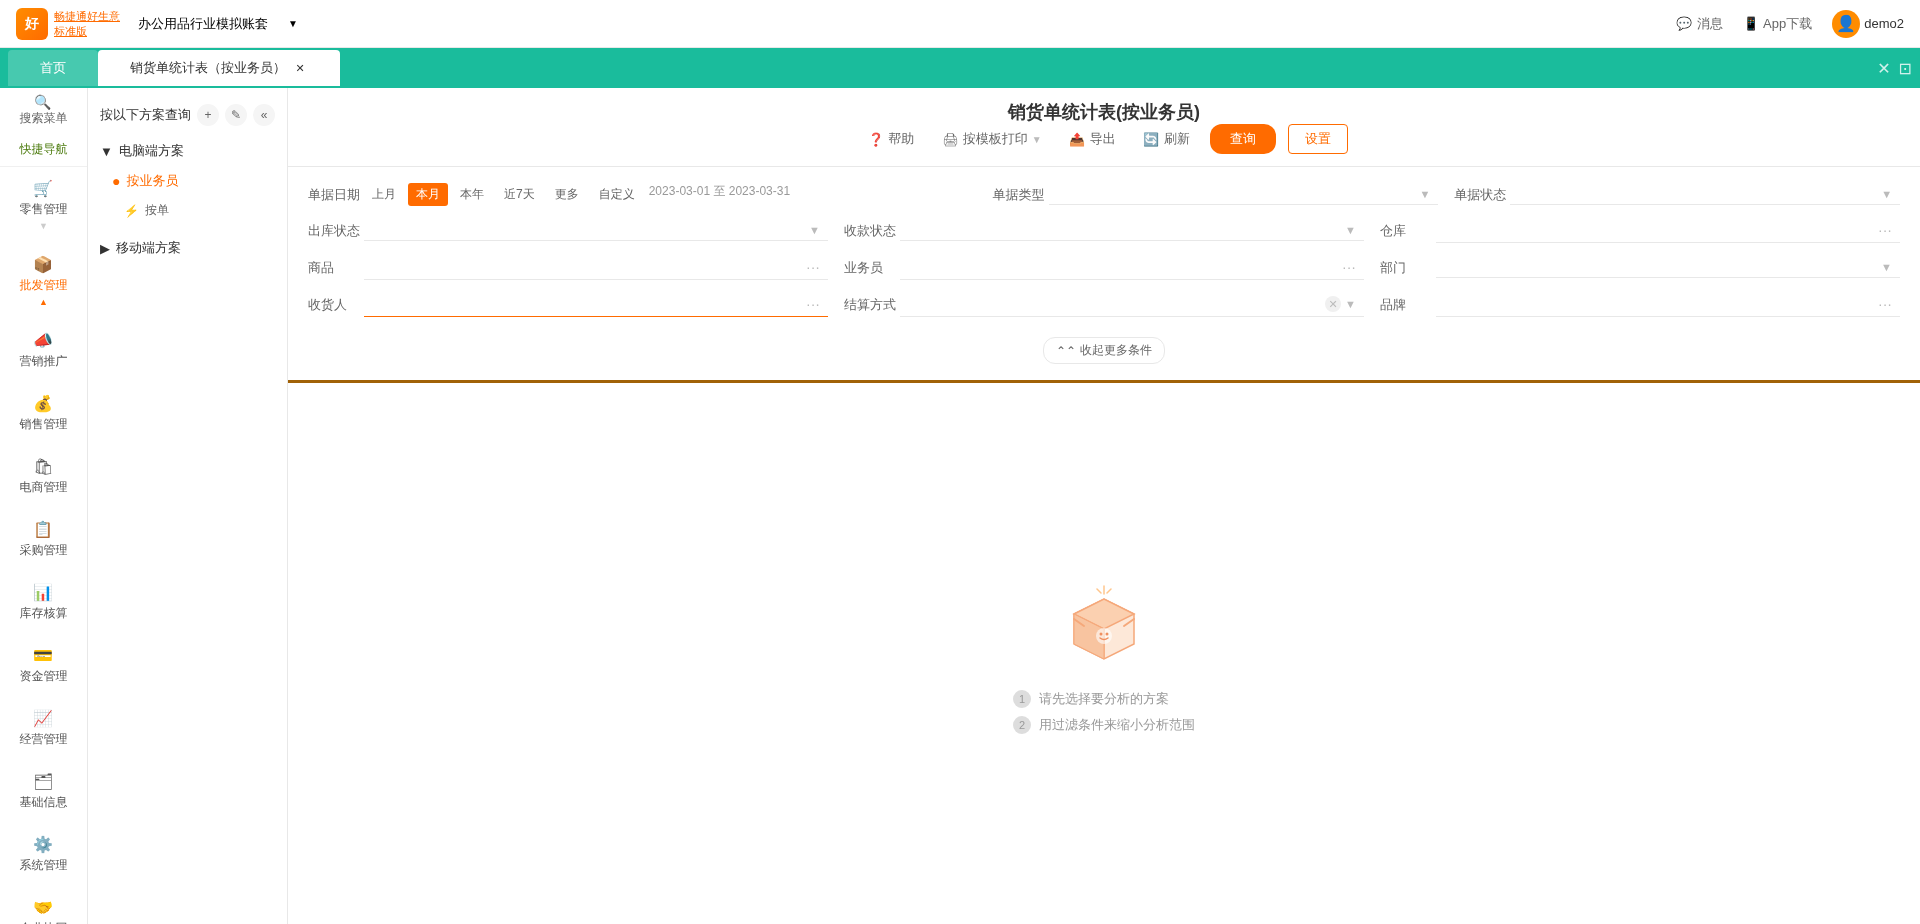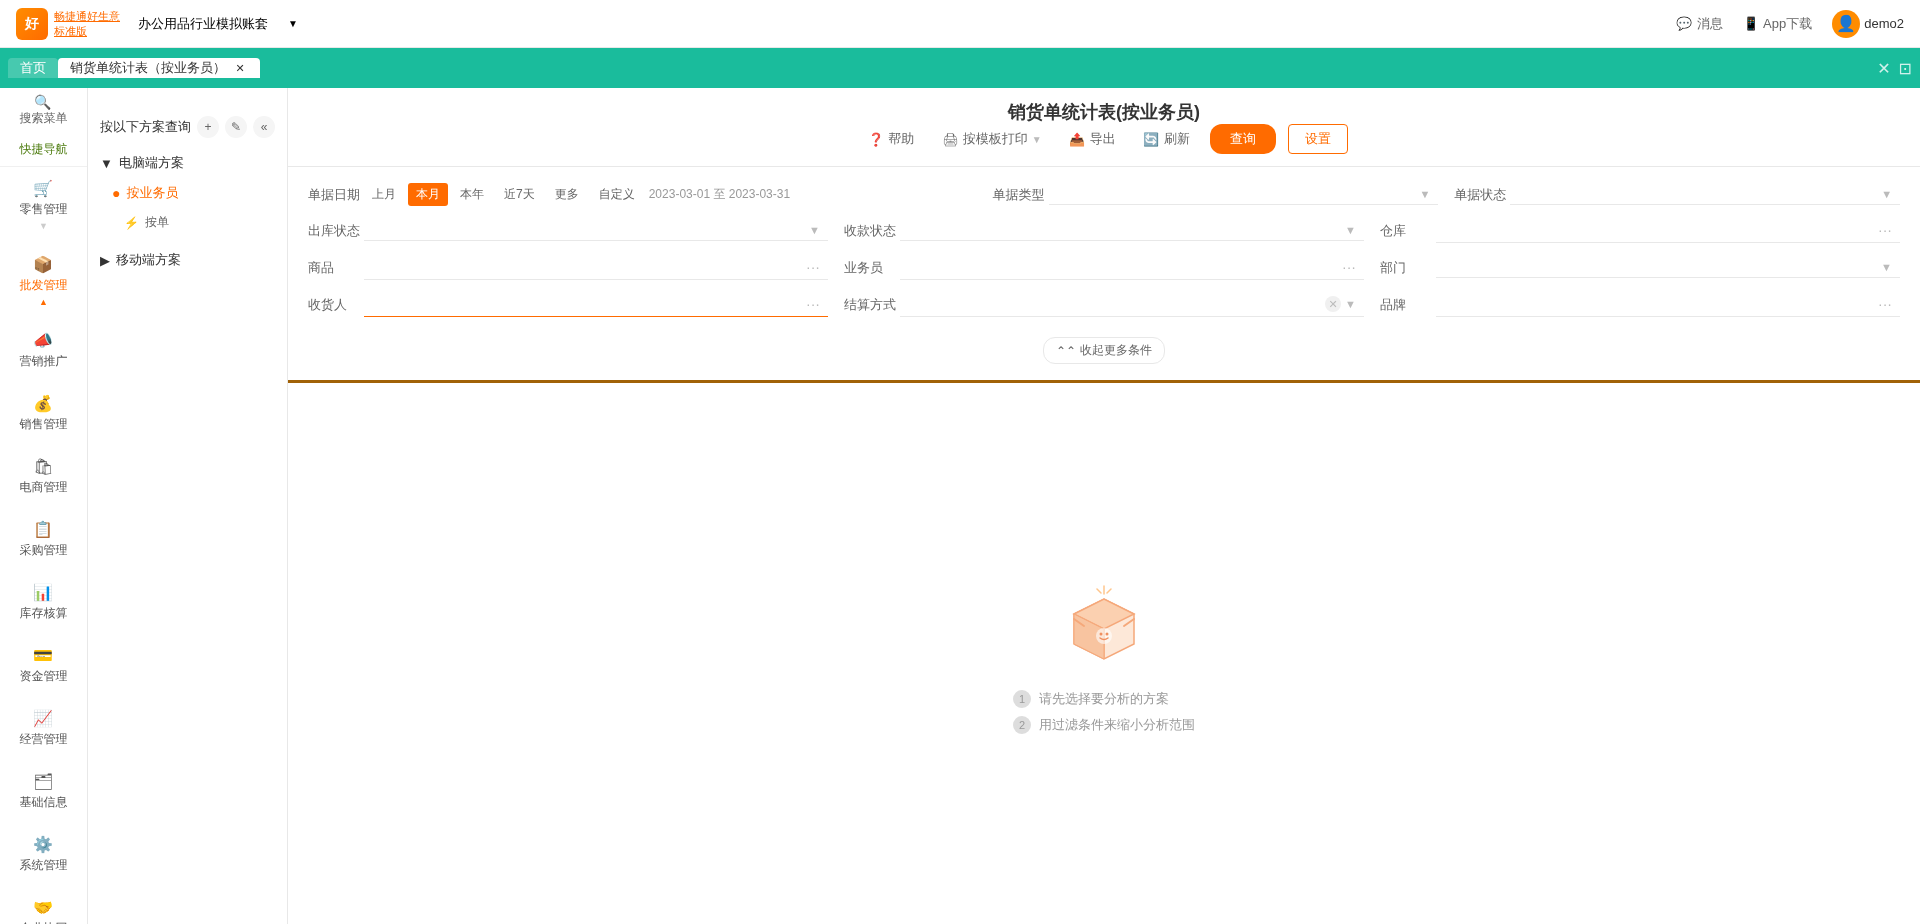--- a/index.html
+++ b/index.html
@@ -29,22 +29,22 @@
     
     .tab-bar {
       background: #1abc9c;
       height: 40px;
       display: flex;
       align-items: center;
       padding: 0 8px;
       flex-shrink: 0;
     }
     .tab-item {
-      height: 20px;
-      padding: 0 12px;
+      height: 36px;
+      padding: 0 32px;
       display: flex;
       align-items: center;
       cursor: pointer;
       border-radius: 4px 4px 0 0;
       font-size: 13px;
       color: #fff;
       gap: 6px;
       position: relative;
     }
     .tab-item.home { background: rgba(255,255,255,0.2); }
@@ -109,21 +109,21 @@
       display: flex;
       overflow: hidden;
     }
 
     
     .left-panel {
       width: 200px;
       background: #fff;
       border-right: 1px solid #e8e8e8;
       flex-shrink: 0;
-      padding: 22px 0;
+      padding: 10px 0;
       overflow-y: auto;
     }
     .left-panel-header {
       padding: 6px 12px;
       font-size: 13px;
       color: #333;
       font-weight: 500;
       display: flex;
       align-items: center;
       justify-content: space-between;
@@ -268,21 +268,21 @@
     }
     .filter-control.active-filter { border-bottom-color: #ff6b00; }
     .filter-control-text { font-size: 13px; color: #999; flex: 1; overflow: hidden; text-overflow: ellipsis; white-space: nowrap; }
     .filter-chevron { color: #bbb; font-size: 11px; flex-shrink: 0; }
     .filter-dots { color: #bbb; font-size: 14px; cursor: pointer; }
     .filter-clear { color: #bbb; font-size: 11px; cursor: pointer; background: #f0f0f0; border-radius: 50%; width: 16px; height: 16px; display: flex; align-items: center; justify-content: center; }
 
     
     .date-filter {
       display: flex;
-      align-items: center;
+      align-items: flex-start;
       gap: 6px;
       flex: 1;
     }
     .date-tabs {
       display: flex;
       gap: 4px;
     }
     .date-tab {
       padding: 3px 8px;
       border-radius: 3px;

